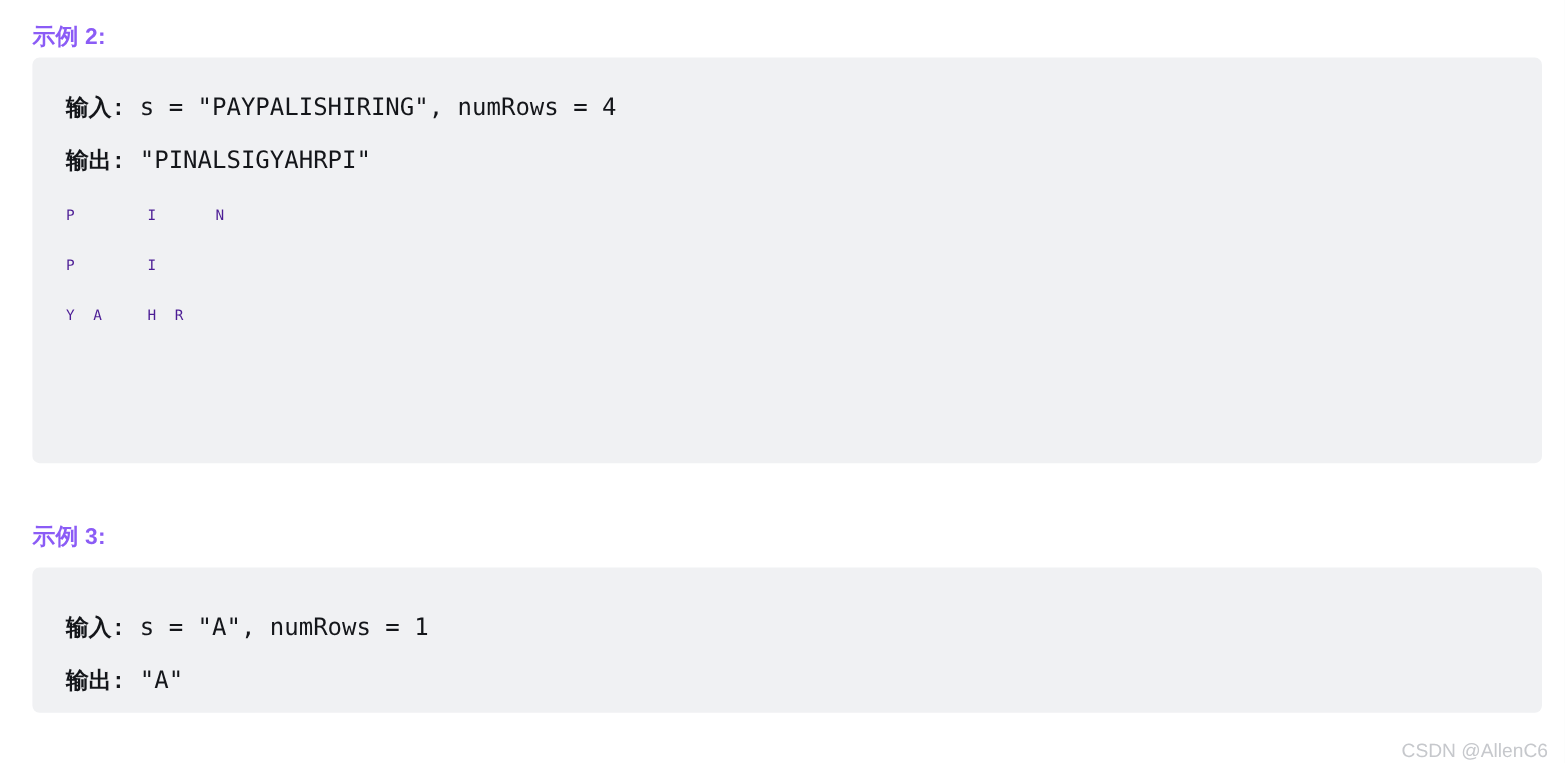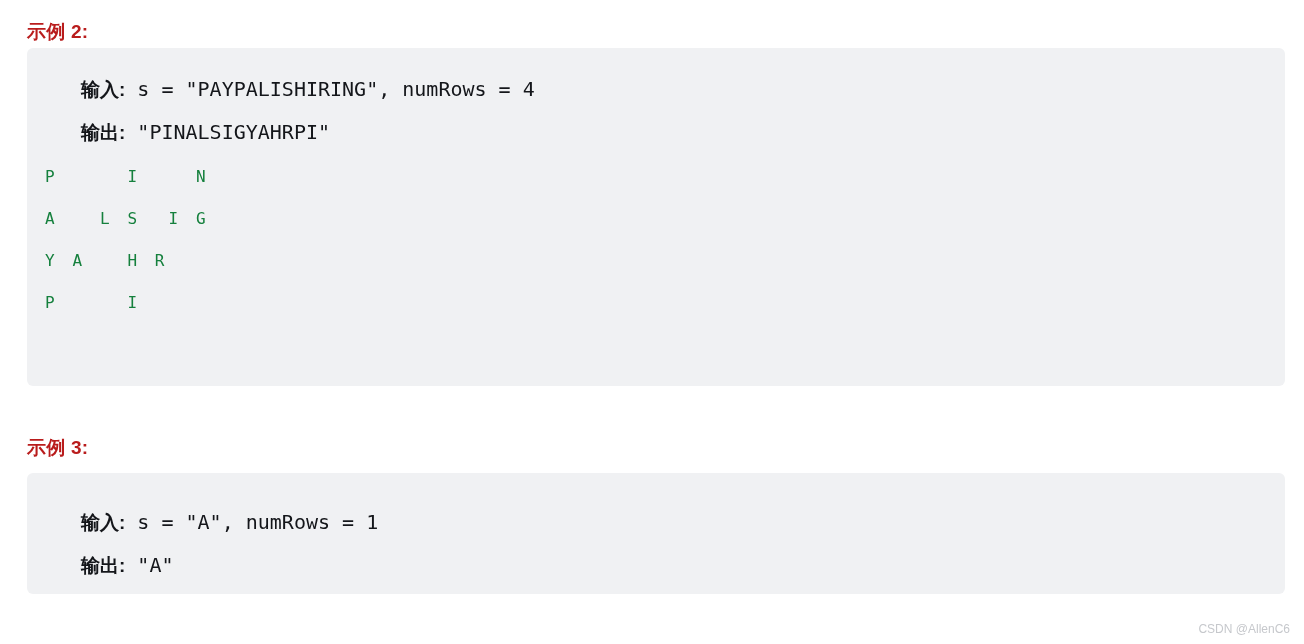--- a/index.html
+++ b/index.html
@@ -25,21 +25,21 @@
     padding: 0;
   }
 
   
   .section-heading {
     position: absolute;
     left: 27px;
     font-size: 19px;
     font-weight: bold;
     letter-spacing: 0.2px;
-    color: #b91c1c;
+    color: #8b5cf6;
     white-space: pre;
     line-height: 1;
   }
   #heading-example-2 { top: 22px; }
   #heading-example-3 { top: 438px; }
 
   
   .code-block {
     position: absolute;
     left: 27px;
@@ -62,54 +62,53 @@
     font-family: "DejaVu Sans Mono", "Liberation Mono", monospace;
     font-size: 20px;
     line-height: 42px;
     color: #14161a;
     white-space: pre;
     padding-left: 28px;
     letter-spacing: 0px;
   }
 
   .label {
-    font-family: Liberation Sans, sans-serif;
+    font-family: Liberation Mono, monospace;
     font-weight: bold;
     font-size: 19px;
     color: #14161a;
-    margin-left: 26px;
   }
 
   .mono {
     font-family: "DejaVu Sans Mono", "Liberation Mono", monospace;
     font-size: 20px;
     color: #14161a;
   }
 
   
   .zigzag {
     margin-top: 2px;
   }
   .zigzag-row {
     font-family: "DejaVu Sans Mono", "Liberation Mono", monospace;
-    font-size: 16px;
+    font-size: 12px;
     line-height: 42px;
-    color: #15803d;
+    color: #4c1d95;
     white-space: pre;
-    padding-left: 18px;
+    padding-left: 28px;
     letter-spacing: 4.1px;
   }
 
   
   .watermark {
     position: absolute;
     right: 14px;
     bottom: 8px;
     font-family: "Liberation Sans", "DejaVu Sans", sans-serif;
-    font-size: 12px;
+    font-size: 16px;
     color: #c6c8cc;
     white-space: pre;
     user-select: none;
   }
 </style>
 </head>
 <body>
 
 <div class="page">
 
@@ -117,23 +116,22 @@
 
   <div class="code-block" id="block-example-2">
 
     <div class="code-line"><span class="label">输入:</span><span class="mono"> s = "PAYPALISHIRING", numRows = 4</span></div>
 
     <div class="code-line"><span class="label">输出:</span><span class="mono"> "PINALSIGYAHRPI"</span></div>
 
 
     <div class="zigzag">
       <div class="zigzag-row">P     I    N</div>
-      <div class="zigzag-row">A   L S  I G</div>
+      <div class="zigzag-row">P     I</div>
       <div class="zigzag-row">Y A   H R</div>
-      <div class="zigzag-row">P     I</div>
     </div>
 
   </div>
 
   <div class="section-heading" id="heading-example-3">示例 3:</div>
 
   <div class="code-block" id="block-example-3">
 
     <div class="code-line"><span class="label">输入:</span><span class="mono"> s = "A", numRows = 1</span></div>
 

